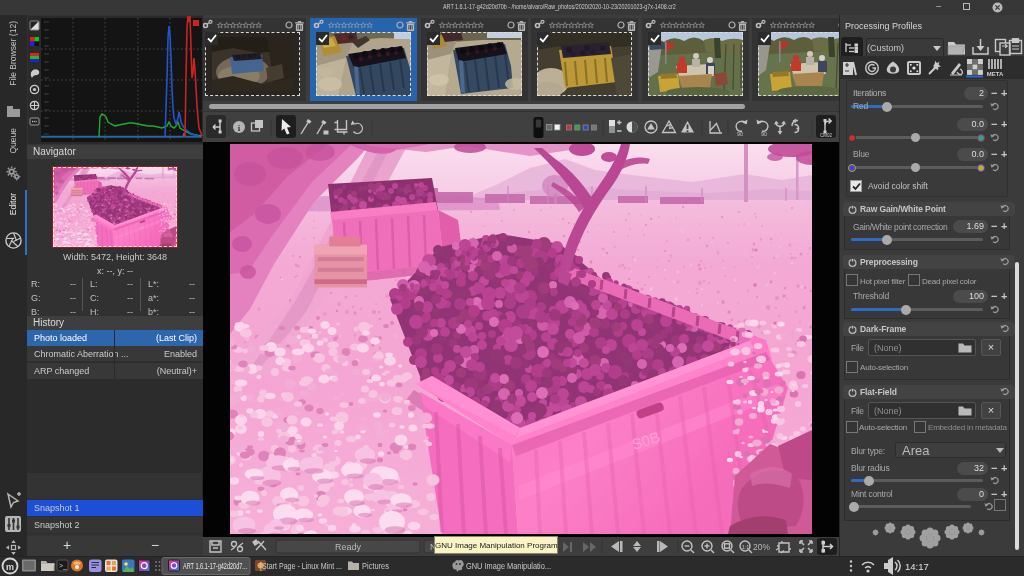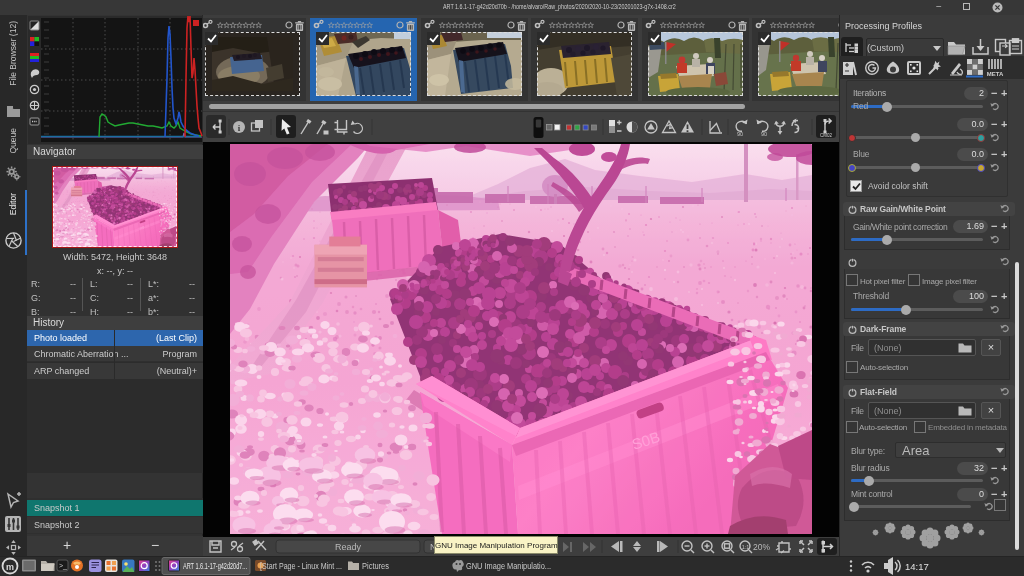--- a/index.html
+++ b/index.html
@@ -2203,29 +2203,29 @@
     </div>
 
 <div class="hdr" style="left:27px;top:316px">History</div>
 <div class="abs" style="left:27px;top:330px;width:176px;height:143px;background:#2c2c2c"></div>
 <div class="abs" style="left:27px;top:330px;width:176px;height:16px;background:#2d66ad;color:#fff;font-size:9px;line-height:16px">
       <span style="position:absolute;left:7px">Photo loaded</span>
       <span style="position:absolute;right:6px">(Last Clip)</span>
     </div>
 <div class="abs" style="left:27px;top:346px;width:176px;height:16px;background:#383838;color:#ccc;font-size:9px;line-height:16px;border-bottom:1px solid #2f2f2f">
       <span style="position:absolute;left:7px">Chromatic Aberration ...</span>
-      <span style="position:absolute;right:6px">Program</span>
+      <span style="position:absolute;right:6px">Enabled</span>
     </div>
 <div class="abs" style="left:27px;top:363px;width:176px;height:16px;background:#383838;color:#ccc;font-size:9px;line-height:16px">
       <span style="position:absolute;left:7px">ARP changed</span>
       <span style="position:absolute;right:6px">(Neutral)+</span>
     </div>
 <div class="abs" style="left:114px;top:330px;width:1px;height:49px;background:#2a2a2a"></div>
 <div class="abs" style="left:27px;top:498px;width:176px;height:36px;background:#2f2f2f"></div>
-<div class="abs" style="left:27px;top:500px;width:176px;height:16px;background:#0f766e;color:#c9c9c9;font-size:9px;line-height:16px">
+<div class="abs" style="left:27px;top:500px;width:176px;height:16px;background:#1d4ed8;color:#c9c9c9;font-size:9px;line-height:16px">
       <span style="position:absolute;left:7px">Snapshot 1</span>
     </div>
 <div class="abs" style="left:27px;top:517px;width:176px;height:16px;background:#343434;color:#c9c9c9;font-size:9px;line-height:16px">
       <span style="position:absolute;left:7px">Snapshot 2</span>
     </div>
 <div class="abs" style="left:27px;top:536px;width:176px;height:20px;background:#383838;color:#d8d8d8">
       <span style="position:absolute;left:36px;top:1px;font-size:14px">+</span>
       <span style="position:absolute;left:124px;top:1px;font-size:14px">−</span>
     </div>
 
@@ -2929,34 +2929,35 @@
 <div class="pill" style="left:953px;top:220px;width:35px;padding-right:4px">1.69</div>
 <div class="pm" style="left:991px;top:220px">−</div>
     <div class="pm" style="left:1001px;top:220px">+</div>
 <div class="track" style="left:851px;top:238px;width:132px"></div>
 <div class="tfill" style="left:851px;top:238px;width:36px"></div>
 <div class="knob" style="left:882px;top:238px"></div>
 <svg class="abs" style="left:990px;top:235px" width="10" height="9" viewBox="0 0 10 9">
       <path d="M2.2,4.0 a3,3 0 1 1 0.8,2.6" fill="none" stroke="#999" stroke-width="1.3"></path>
       <path d="M0.4,1.2 L1.6,4.8 L4.6,2.8 Z" fill="#999"></path>
     </svg>
+<div class="shdr" style="top:255px">Preprocessing</div>
 <svg class="abs" style="left:848px;top:258px" width="9" height="9">
       <circle cx="4.5" cy="5" r="3.4" fill="none" stroke="#b9b9b9" stroke-width="1.2"></circle>
       <line x1="4.5" y1="0.5" x2="4.5" y2="4" stroke="#434343" stroke-width="2"></line>
       <line x1="4.5" y1="0.8" x2="4.5" y2="3.6" stroke="#b9b9b9" stroke-width="1.2"></line>
     </svg>
 <svg class="abs" style="left:1000px;top:257px" width="10" height="9" viewBox="0 0 10 9">
       <path d="M2.2,4.0 a3,3 0 1 1 0.8,2.6" fill="none" stroke="#999" stroke-width="1.3"></path>
       <path d="M0.4,1.2 L1.6,4.8 L4.6,2.8 Z" fill="#999"></path>
     </svg>
 <div class="spanel" style="top:269px;height:50px"></div>
 <div class="cb" style="left:846px;top:274px"></div>
 <div class="abs" style="left:860px;top:277px;color:#a9a9a9;font-size:8px;letter-spacing:-0.2px">Hot pixel filter</div>
 <div class="cb" style="left:908px;top:274px"></div>
-<div class="abs" style="left:922px;top:277px;color:#a9a9a9;font-size:8px;letter-spacing:-0.2px">Image pixel filter</div>
+<div class="abs" style="left:922px;top:277px;color:#a9a9a9;font-size:8px;letter-spacing:-0.2px">Dead pixel color</div>
 <div class="slabel" style="left:853px;top:291px">Threshold</div>
 <div class="pill" style="left:953px;top:290px;width:35px;padding-right:4px">100</div>
 <div class="pm" style="left:991px;top:290px">−</div>
     <div class="pm" style="left:1001px;top:290px">+</div>
 <div class="track" style="left:851px;top:308px;width:132px"></div>
 <div class="tfill" style="left:851px;top:308px;width:55px"></div>
 <div class="knob" style="left:901px;top:308px"></div>
 <svg class="abs" style="left:990px;top:305px" width="10" height="9" viewBox="0 0 10 9">
       <path d="M2.2,4.0 a3,3 0 1 1 0.8,2.6" fill="none" stroke="#999" stroke-width="1.3"></path>
       <path d="M0.4,1.2 L1.6,4.8 L4.6,2.8 Z" fill="#999"></path>

